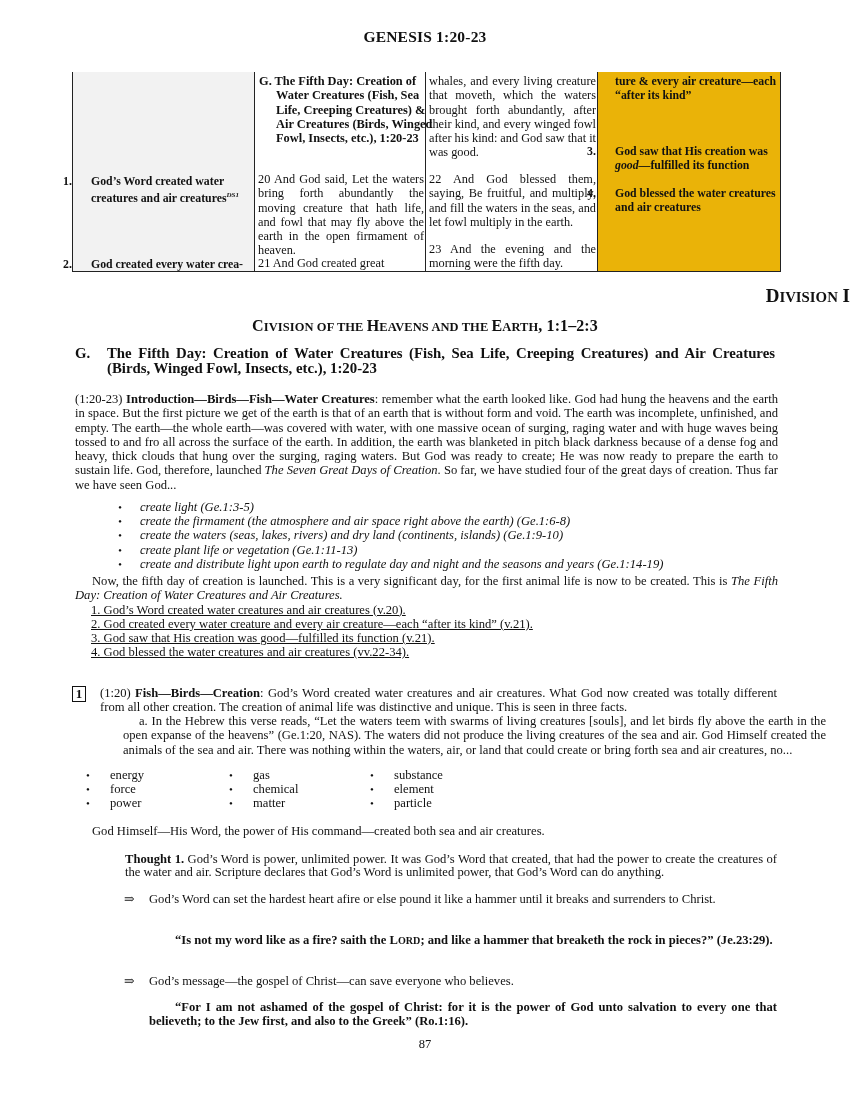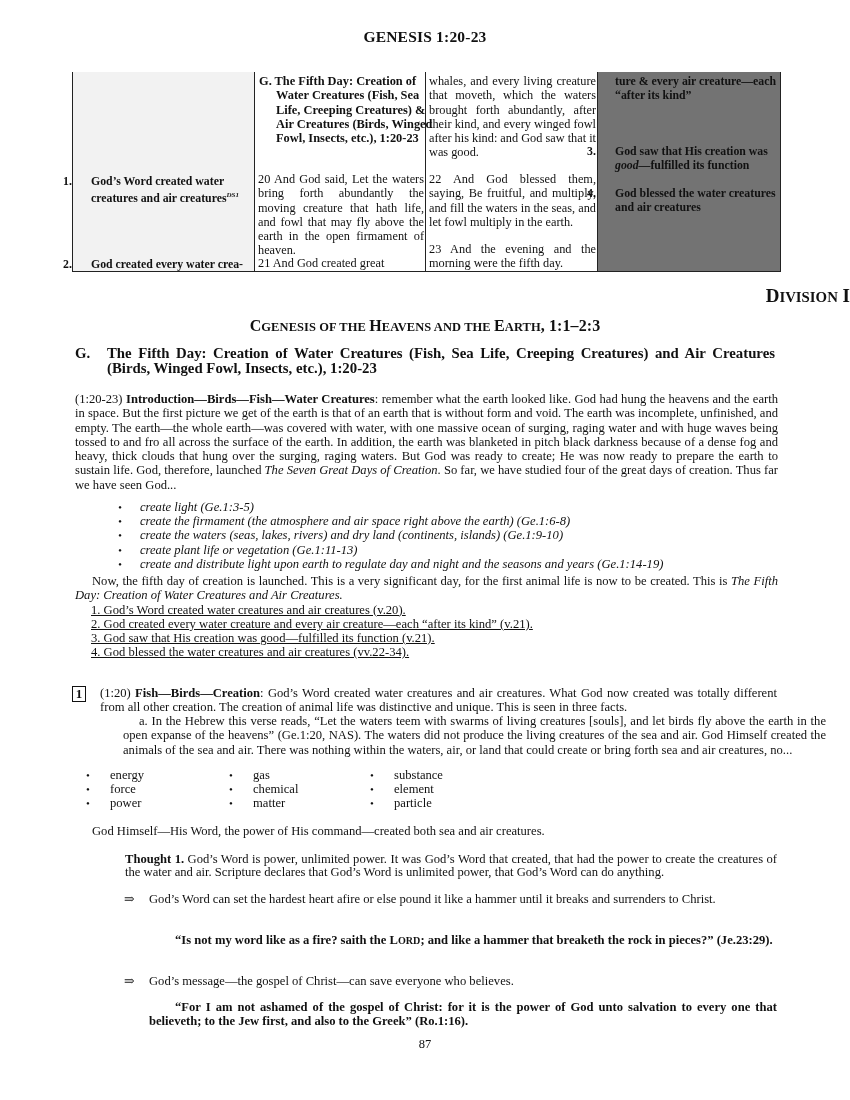--- a/index.html
+++ b/index.html
@@ -9,21 +9,21 @@
                  font-size: 15.5px; font-weight: bold; letter-spacing: 0.2px; }
 
   
   .outline { position: absolute; top: 72px; left: 72px; width: 707px; height: 199px;
              border-left: 1.5px solid #222; border-right: 1.5px solid #222; border-bottom: 1.5px solid #222;
              font-size: 12.3px; line-height: 14.3px; }
   .col { position: absolute; top: 0; bottom: 0; box-sizing: border-box; }
   .col-a { left: 0; width: 182px; background: #f2f2f2; border-right: 1.2px solid #222; }
   .col-b { left: 182px; width: 171px; border-right: 1.2px solid #222; }
   .col-c { left: 353px; width: 172px; border-right: 1.2px solid #222; }
-  .col-d { left: 525px; width: 182px; background: #737373; }
+  .col-d { left: 525px; width: 182px; background: #eab308; }
 
   .outline-point { position: absolute; left: 4px; width: 176px; font-weight: bold; font-size: 11.8px; line-height: 14px; }
   .outline-point .num { display: inline-block; width: 14px; }
   .outline-point .hang { padding-left: 14px; text-indent: -14px; }
   .outline-point sup { font-size: 7px; font-style: italic; font-weight: bold; }
 
   .heading-g { position: absolute; top: 2px; left: 4px; width: 164px; font-weight: bold;
                font-size: 12.4px; line-height: 14.3px; padding-left: 17px; text-indent: -17px; }
   .verse-text { position: absolute; left: 3px; width: 166px; text-align: justify; text-align-last: auto; }
   .col-c .verse-text { width: 167px; }
@@ -101,21 +101,21 @@
     <div class="right-point" style="top:114px;">
       <div class="hang"><span style="display:inline-block;width:14px;">4.</span><span>God blessed the water creatures and air creatures</span></div>
     </div>
   </div>
 </div>
 
 <div class="division">
   <span>D</span><span class="sc">IVISION</span> <span>I</span>
 </div>
 <div class="subdiv">
-  <span>C</span><span class="sc">GENESIS OF THE </span><span>H</span><span class="sc">EAVENS AND THE </span><span>E</span><span class="sc">ARTH</span><span>, 1:1–2:3</span>
+  <span>C</span><span class="sc">IVISION OF THE </span><span>H</span><span class="sc">EAVENS AND THE </span><span>E</span><span class="sc">ARTH</span><span>, 1:1–2:3</span>
 </div>
 
 <div class="g-heading">
   <span class="letter">G.</span>
   <span class="text">The Fifth Day: Creation of Water Creatures (Fish, Sea Life, Creeping Creatures) and Air Creatures (Birds, Winged Fowl, Insects, etc.), 1:20-23</span>
 </div>
 
 <div class="body" style="top:392px;">
   <span>(1:20-23)</span> <b>Introduction—Birds—Fish—Water Creatures</b><span>: remember what the earth looked like. God had hung the heavens and the earth in space. But the first picture we get of the earth is that of an earth that is without form and void. The earth was incomplete, unfinished, and empty. The earth—the whole earth—was covered with water, with one massive ocean of surging, raging water and with huge waves being tossed to and fro all across the surface of the earth. In addition, the earth was blanketed in pitch black darkness because of a dense fog and heavy, thick clouds that hung over the surging, raging waters. But God was ready to create; He was now ready to prepare the earth to sustain life. God, therefore, launched </span><i>The Seven Great Days of Creation</i><span>. So far, we have studied four of the great days of creation. Thus far we have seen God...</span>
   <ul class="bullets">

